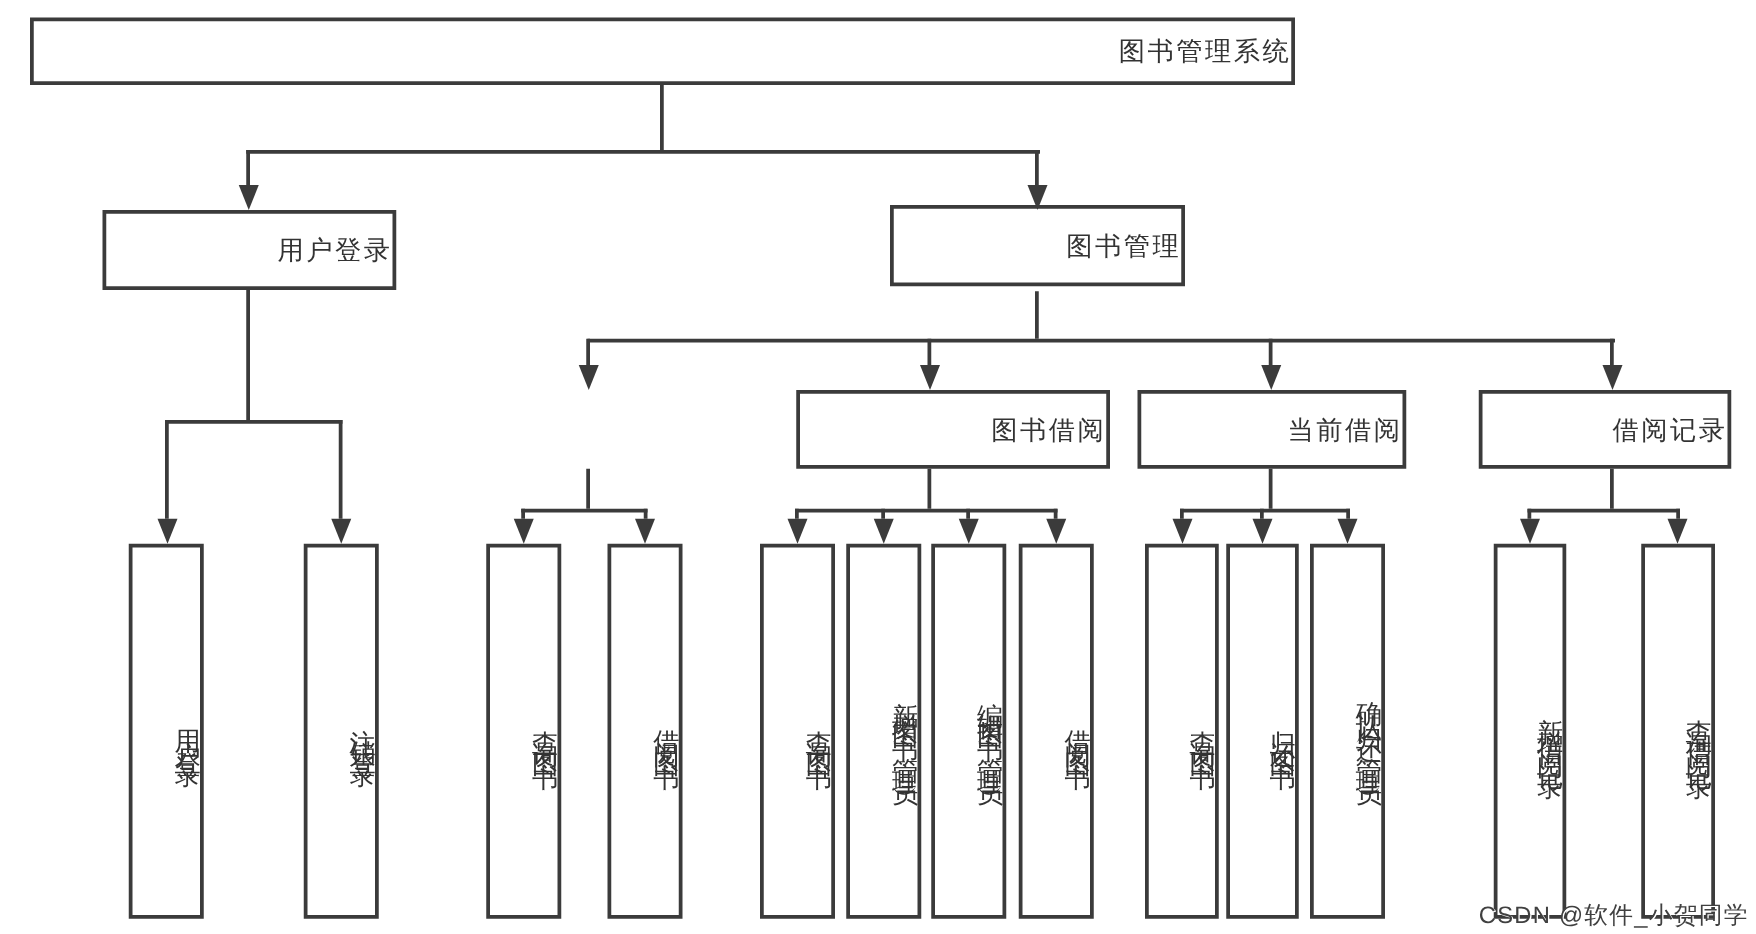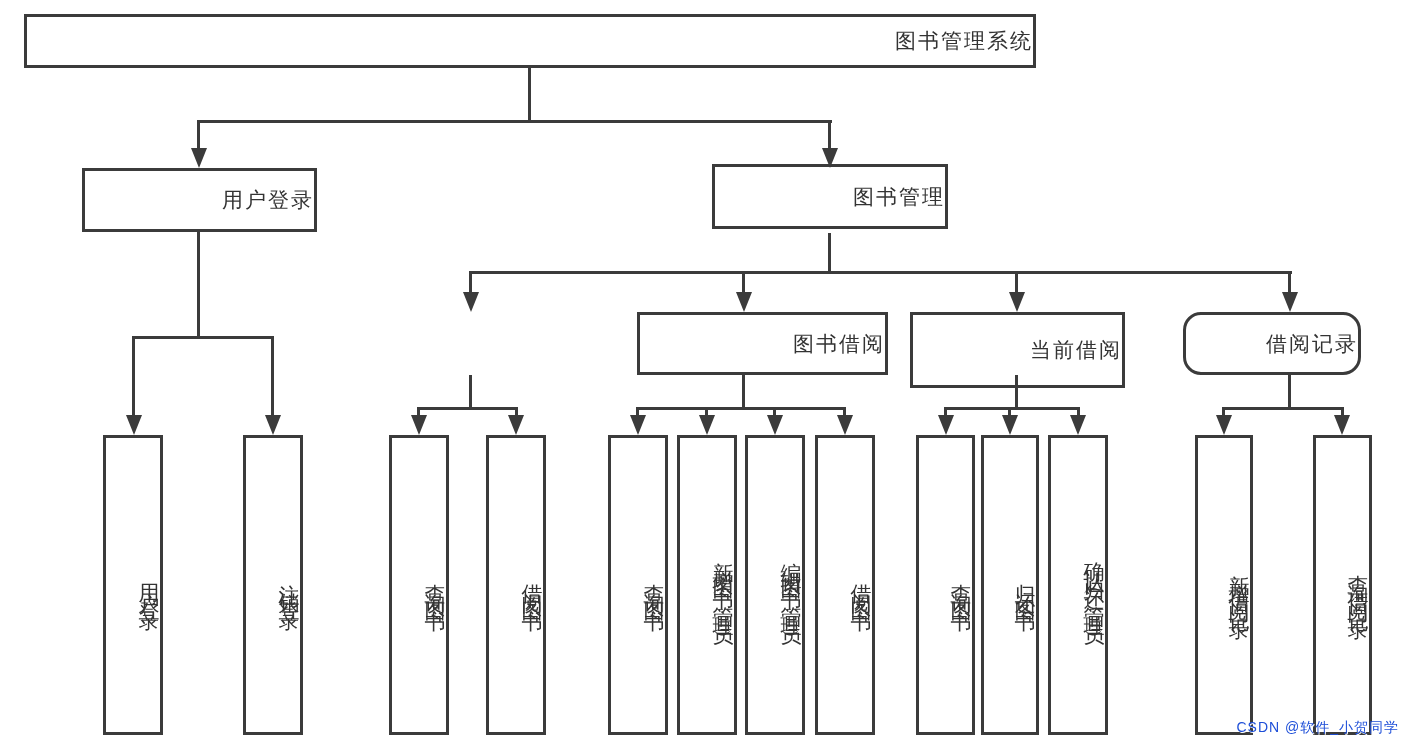--- a/index.html
+++ b/index.html
@@ -17,21 +17,21 @@
     font-size:21px;letter-spacing:9px;color:#333;line-height:1;
   }
   .lv{position:absolute;width:3px;background:#3b3b3b;}
   .lh{position:absolute;height:3px;background:#3b3b3b;}
   .ah{
     position:absolute;width:0;height:0;
     border-left:8px solid transparent;border-right:8px solid transparent;
     border-top:20px solid #3b3b3b;
   }
   .watermark{
-    position:absolute;top:719px;right:6px;font-size:14px;color:#1d4ed8;
+    position:absolute;top:719px;right:6px;font-size:19px;color:#404040;
     letter-spacing:1px;white-space:nowrap;text-shadow:1px 1px 0 #ffffff;
   }
 </style>
 </head>
 <body>
 
 <div class="canvas">
 
   <div class="node hbox" style="left:24px;top:14px;width:1012px;height:54px;">
     <span>图书管理系统</span>
@@ -40,24 +40,24 @@
   <div class="node hbox" style="left:82px;top:168px;width:235px;height:64px;">
     <span>用户登录</span>
   </div>
   <div class="node hbox" style="left:712px;top:164px;width:236px;height:65px;">
     <span>图书管理</span>
   </div>
 
   <div class="node hbox" style="left:637px;top:312px;width:251px;height:63px;">
     <span>图书借阅</span>
   </div>
-  <div class="node hbox" style="left:910px;top:312px;width:215px;height:76px;">
+  <div class="node hbox" style="left:910px;top:312px;width:215px;height:63px;">
     <span>当前借阅</span>
   </div>
-  <div class="node hbox" style="left:1183px;top:312px;width:178px;height:63px;border-radius:18px;">
+  <div class="node hbox" style="left:1183px;top:312px;width:202px;height:63px;">
     <span>借阅记录</span>
   </div>
 
   <div class="node vbox" style="left:103px;top:435px;width:60px;height:300px;">
     <span>用户登录</span>
   </div>
   <div class="node vbox" style="left:243px;top:435px;width:60px;height:300px;">
     <span>注销登录</span>
   </div>
 

